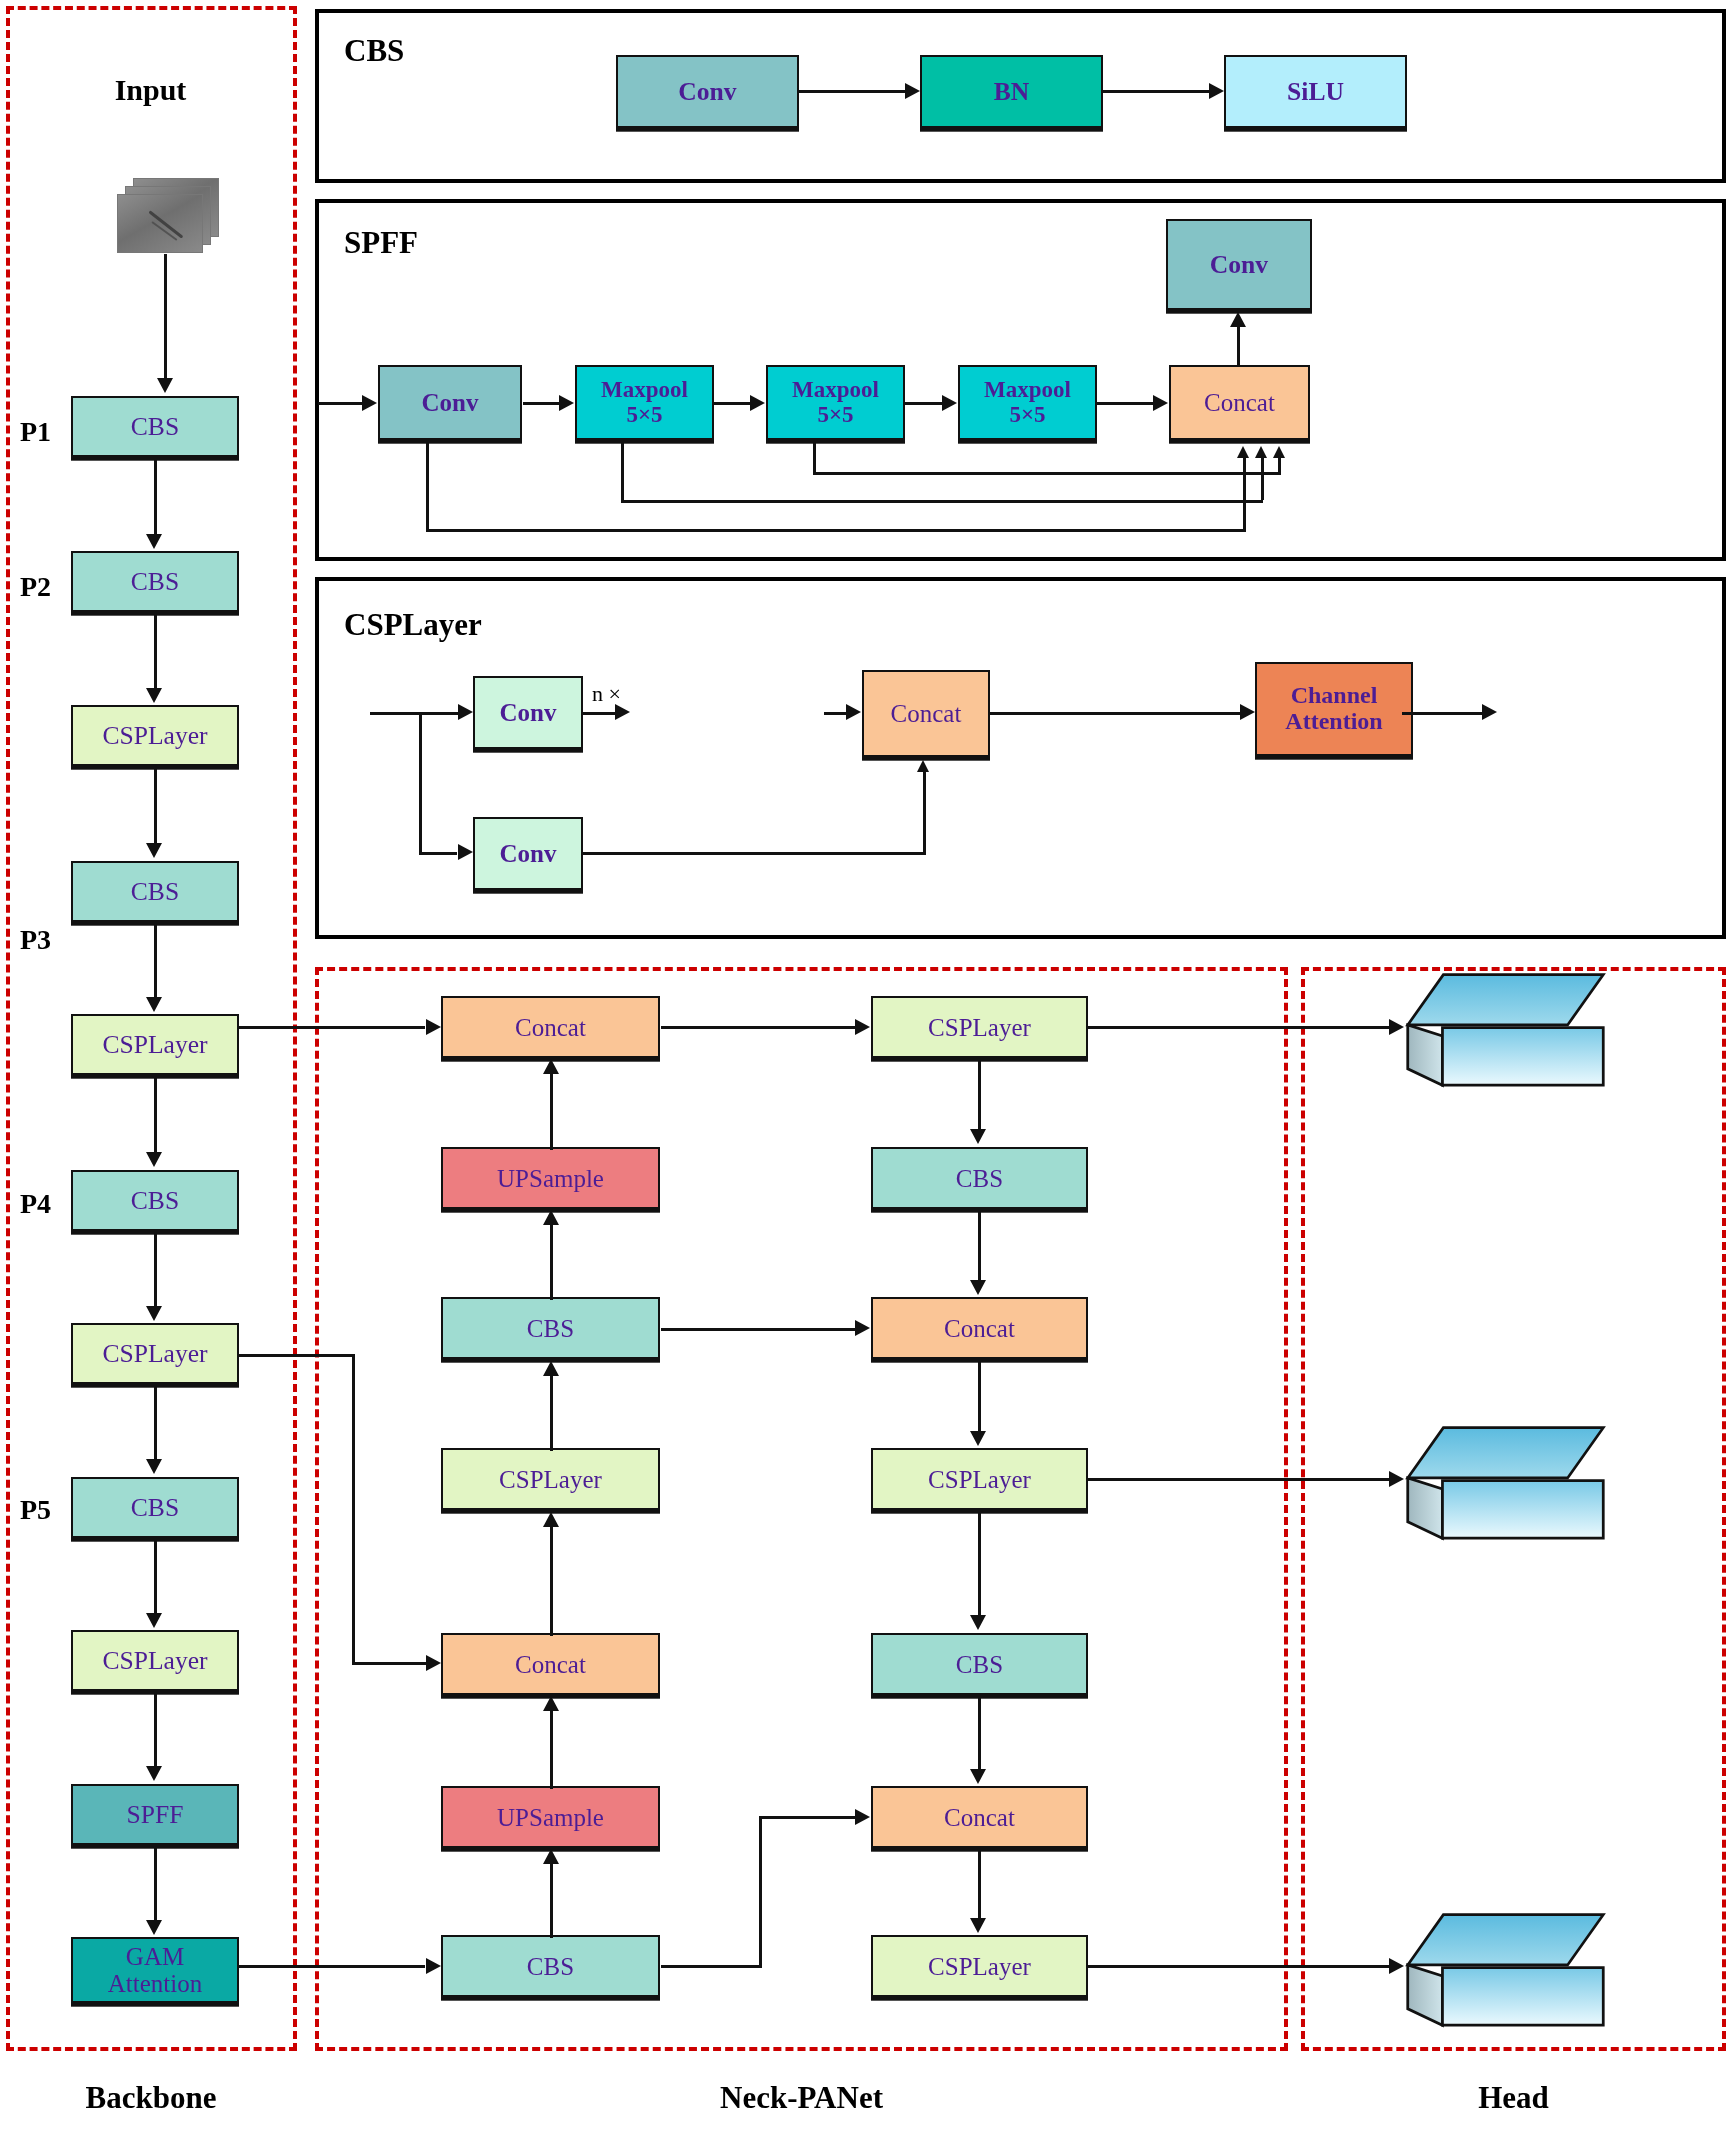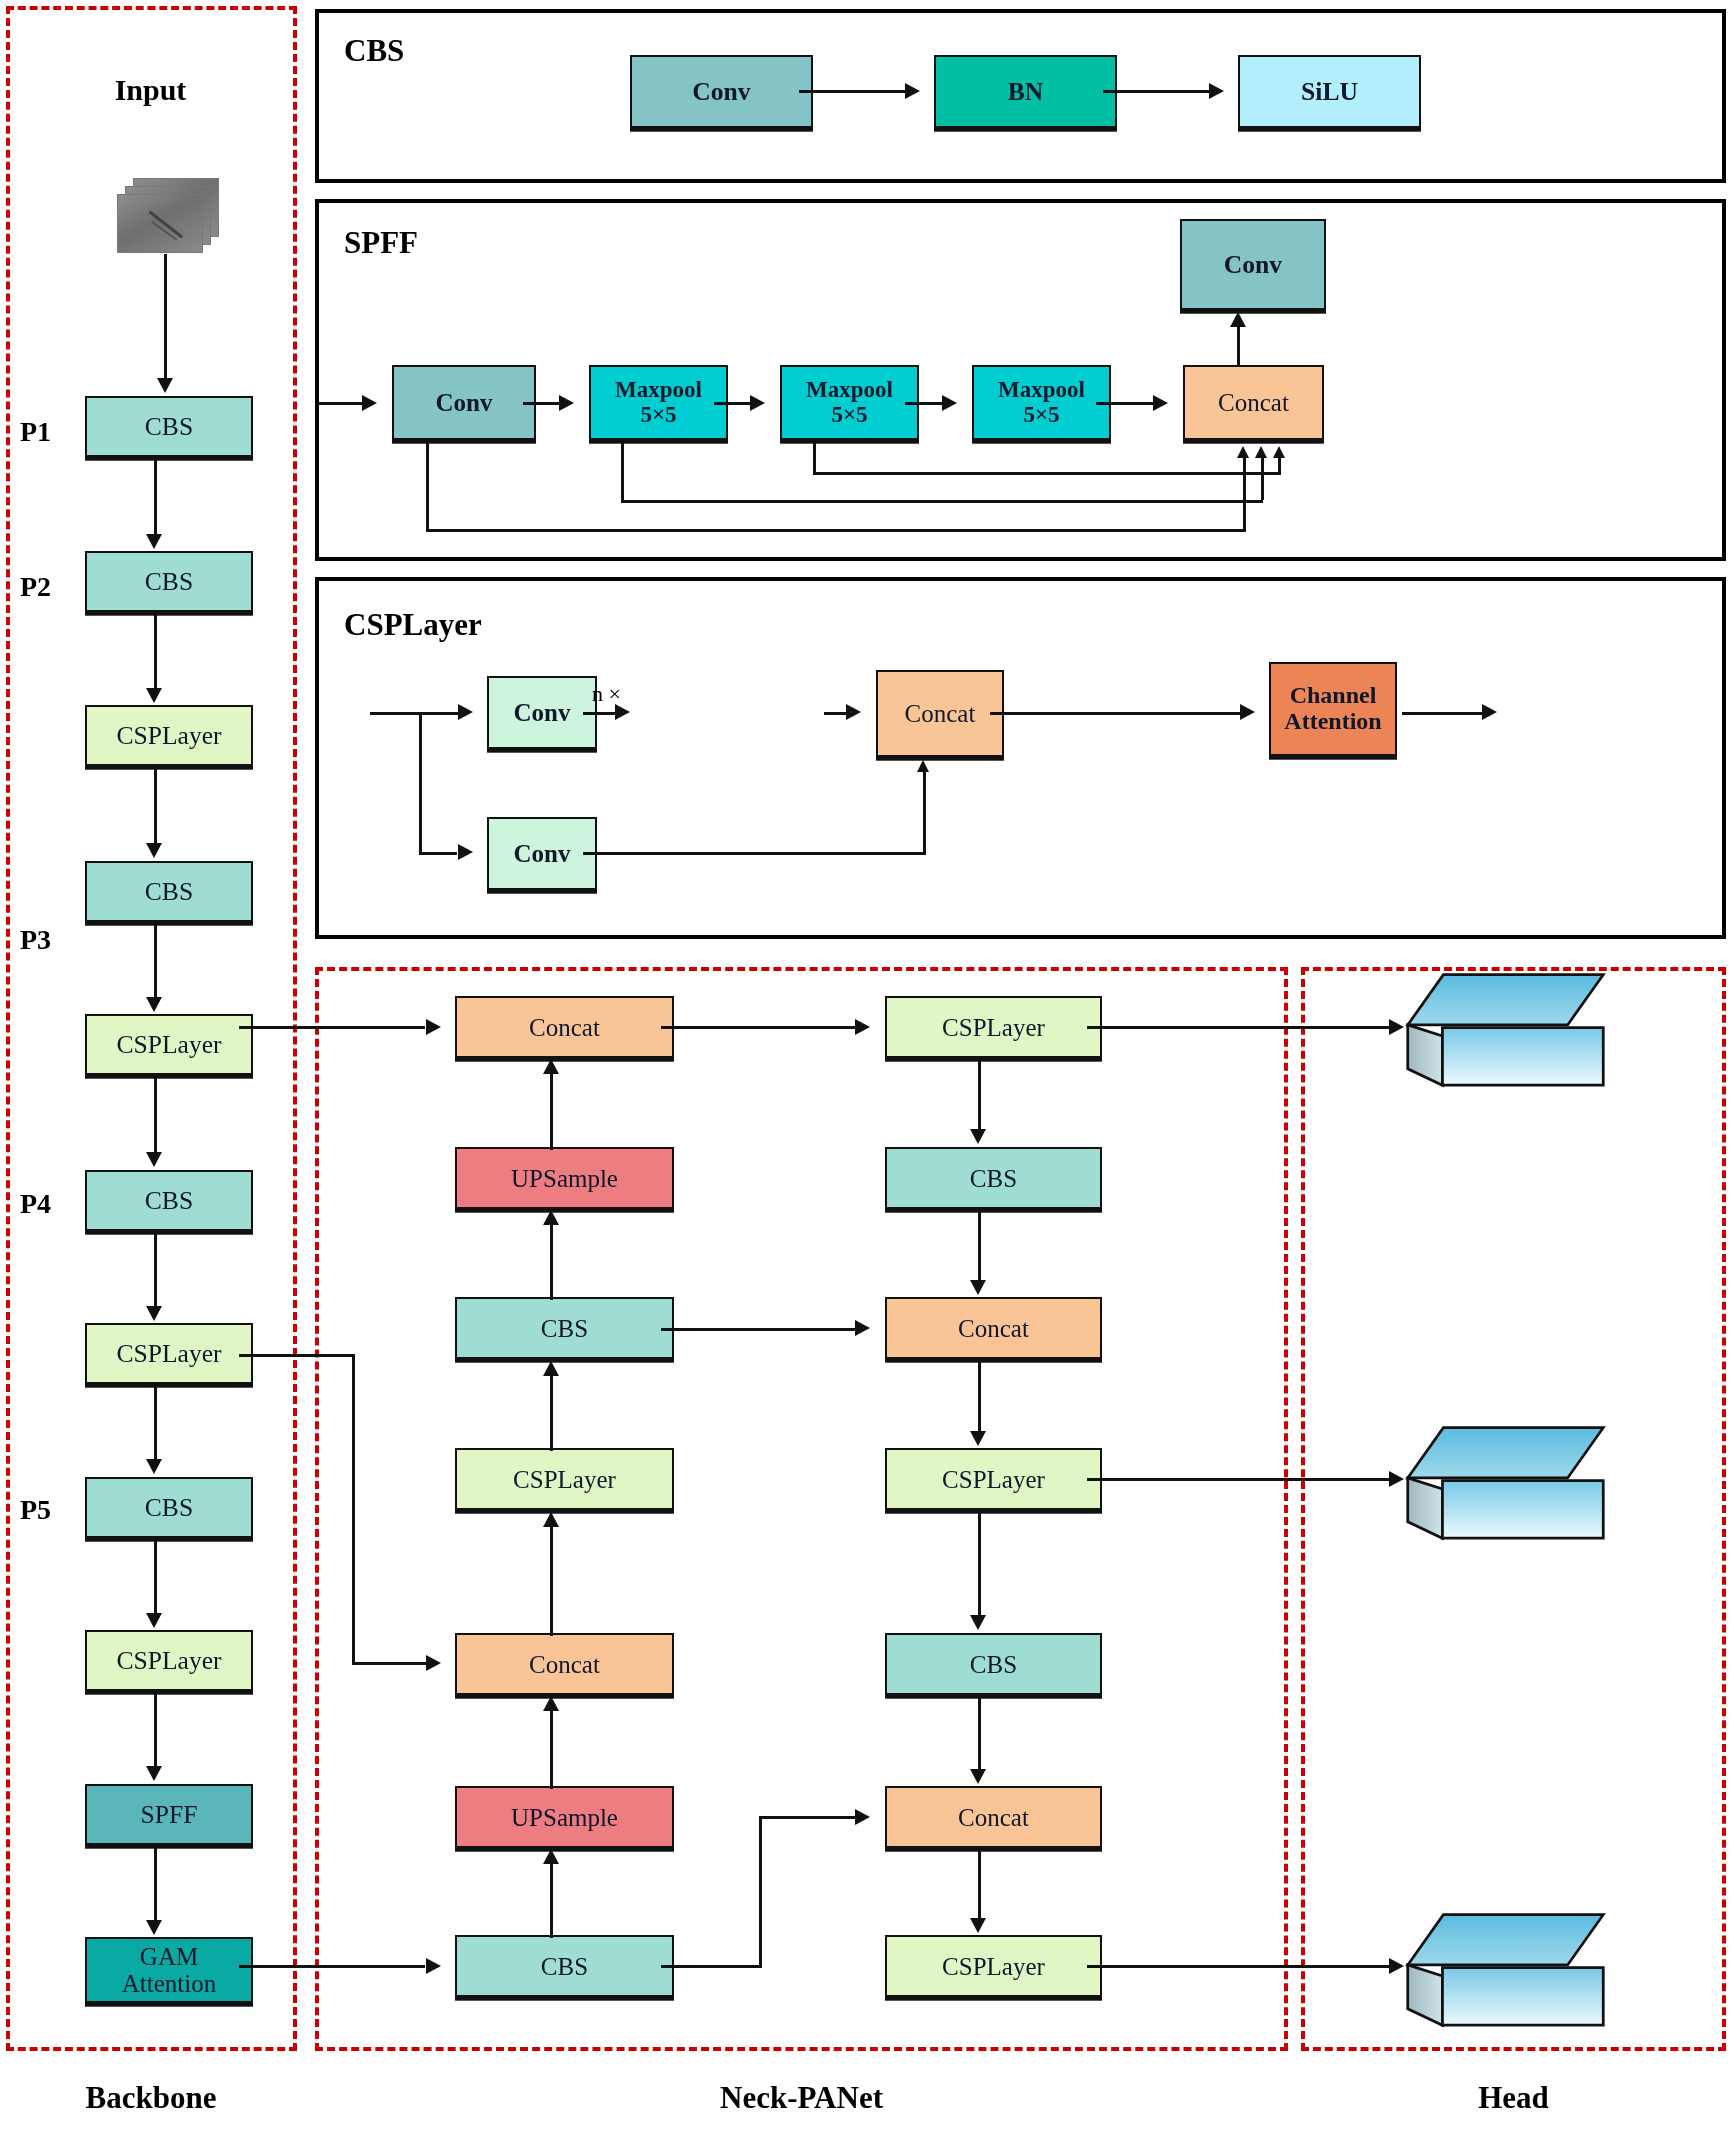--- a/index.html
+++ b/index.html
@@ -4,21 +4,21 @@
 <style>
   html,body{margin:0;padding:0;background:#fff;}
   body{width:1732px;height:2134px;position:relative;overflow:hidden;
        font-family:"Liberation Serif", serif;}
   #stage{position:absolute;left:0;top:0;width:1732px;height:2134px;}
 
   
   .blk{position:absolute;box-sizing:border-box;border:2.7px solid #111;
        display:flex;align-items:center;justify-content:center;text-align:center;
        font-family:"Liberation Serif", serif;line-height:1.08;
-       color:#0f172a;white-space:pre-line;margin-left:14px;}
+       color:#4c1d95;white-space:pre-line;}
 
   
   .c-cbs      {background:#9fdcd1;}
   .c-csp      {background:#e2f5c4;}
   .c-concat   {background:#fac596;}
   .c-up       {background:#ed7d80;}
   .c-conv-d   {background:#84c3c6;}
   .c-bn       {background:#00bfa5;}
   .c-silu     {background:#b3eefc;}
   .c-maxpool  {background:#00cdd1;}
@@ -191,21 +191,21 @@
   <div class="ln lnv" style="left:813px;top:440px;height:35px;"></div>
   <div class="ln lnh" style="left:813px;top:472px;width:468px;"></div>
   <div class="ln lnv" style="left:1278px;top:455px;height:17.4px;"></div>
   <div class="arr arr-ut" style="left:1273px;top:446px;"></div>
 
   <div class="panel" style="left:315px;top:577px;width:1411px;height:362px;"></div>
   <div class="panel-title" style="left:344px;top:607px;">CSPLayer</div>
 
   <div class="blk c-conv-l shadow" style="left:473px;top:676px;width:110px;height:73px;font-size:25px;font-weight:bold;">Conv</div>
   <div class="blk c-concat shadow" style="left:862px;top:670px;width:128px;height:87px;font-size:25px;">Concat</div>
-  <div class="blk c-chatt shadow" style="left:1255px;top:662px;width:128px;height:94px;font-size:24px;font-weight:bold;">Channel
+  <div class="blk c-chatt shadow" style="left:1255px;top:662px;width:158px;height:94px;font-size:24px;font-weight:bold;">Channel
 Attention</div>
   <div class="blk c-conv-l shadow" style="left:473px;top:817px;width:110px;height:73px;font-size:25px;font-weight:bold;">Conv</div>
 
   <div class="nx" style="left:592px;top:681px;">n ×</div>
 
   <div class="ln lnh" style="left:370px;top:712px;width:88px;"></div>
   <div class="arr arr-r" style="left:458px;top:704px;"></div>
   <div class="ln lnv" style="left:419px;top:712px;height:142px;"></div>
   <div class="ln lnh" style="left:419px;top:852px;width:38px;"></div>
   <div class="arr arr-r" style="left:458px;top:844px;"></div>

